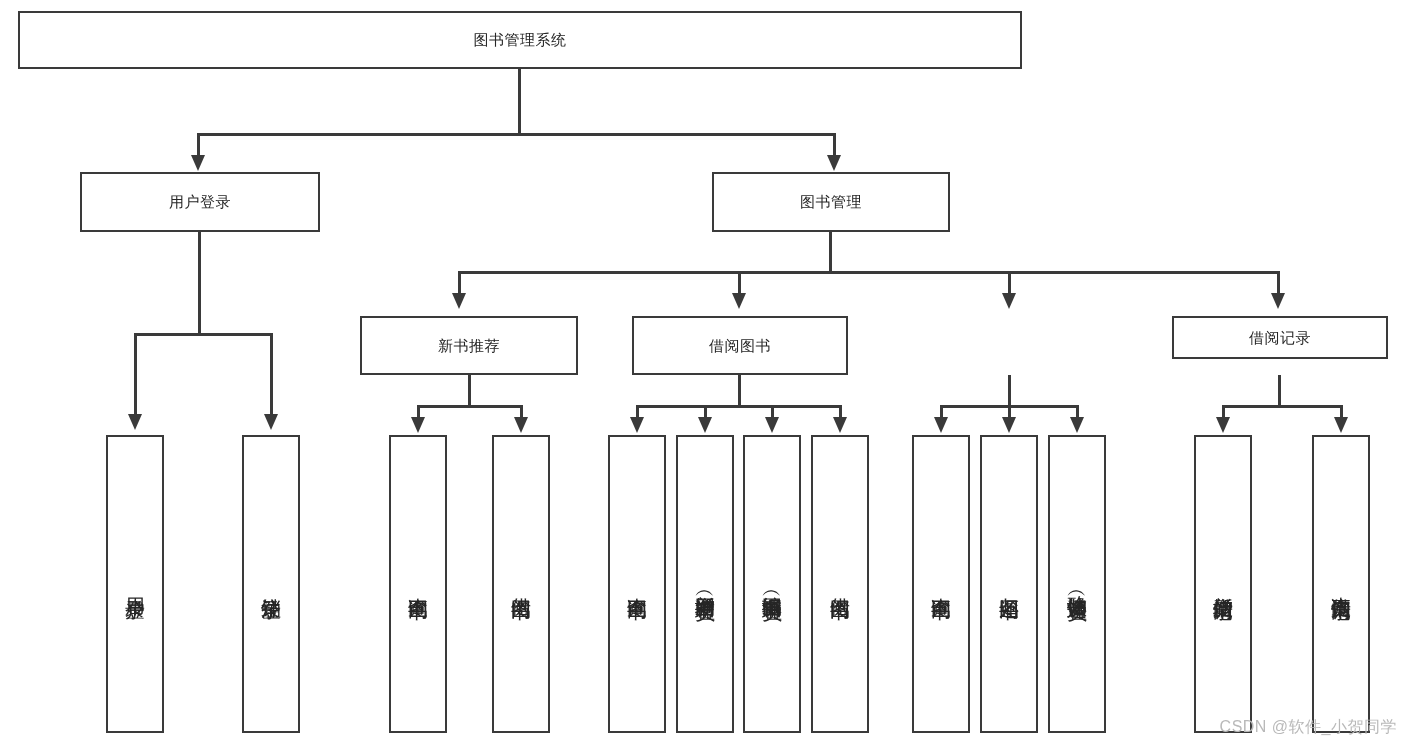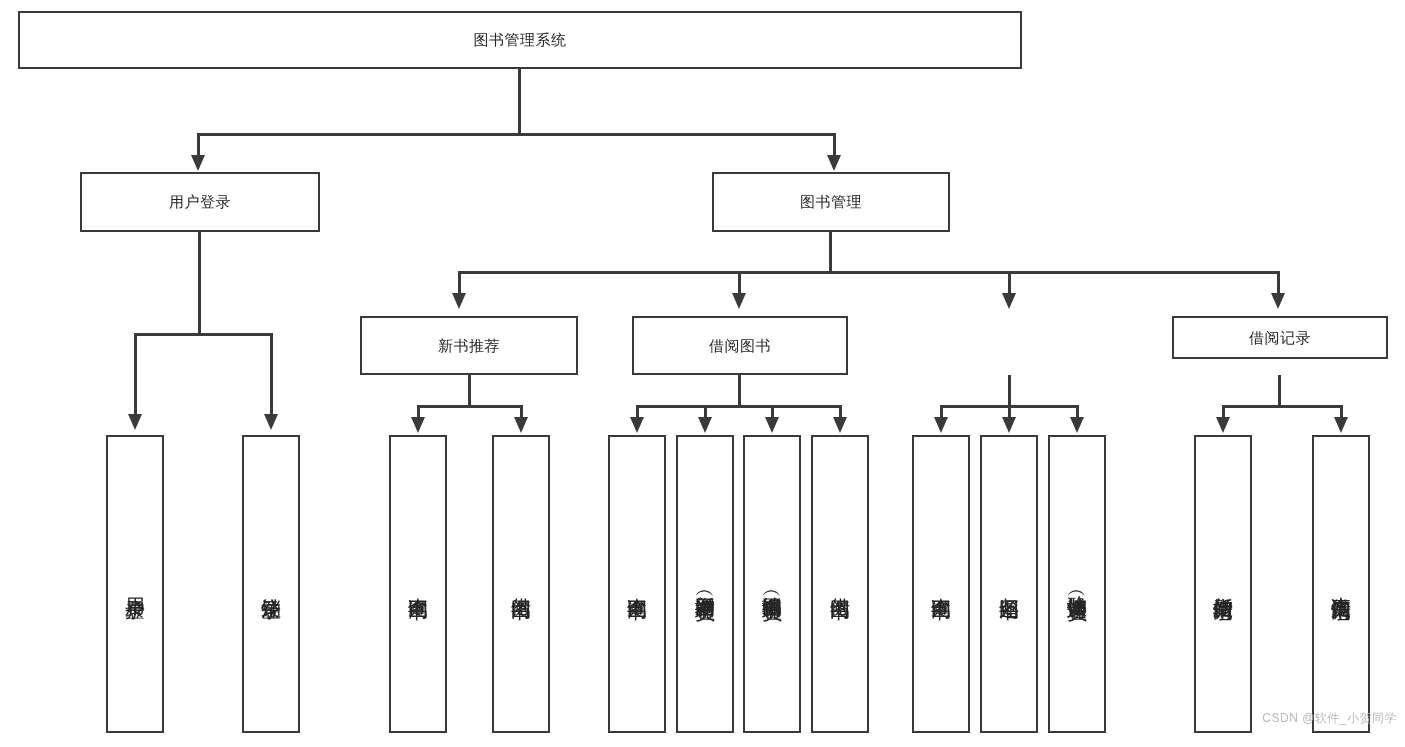--- a/index.html
+++ b/index.html
@@ -51,22 +51,22 @@
     position:absolute;
     width:0;height:0;
     border-left:7px solid transparent;
     border-right:7px solid transparent;
     border-top:16px solid #3a3a3a;
   }
   
   #watermark{
     position:absolute;
     right:8px;
-    bottom:20px;
-    font-size:12px;
+    bottom:9px;
+    font-size:16px;
     color:#b9b9b9;
     letter-spacing:0.5px;
     white-space:nowrap;
     pointer-events:none;
     margin-top:12px;
   }
 </style>
 </head>
 <body>
 

